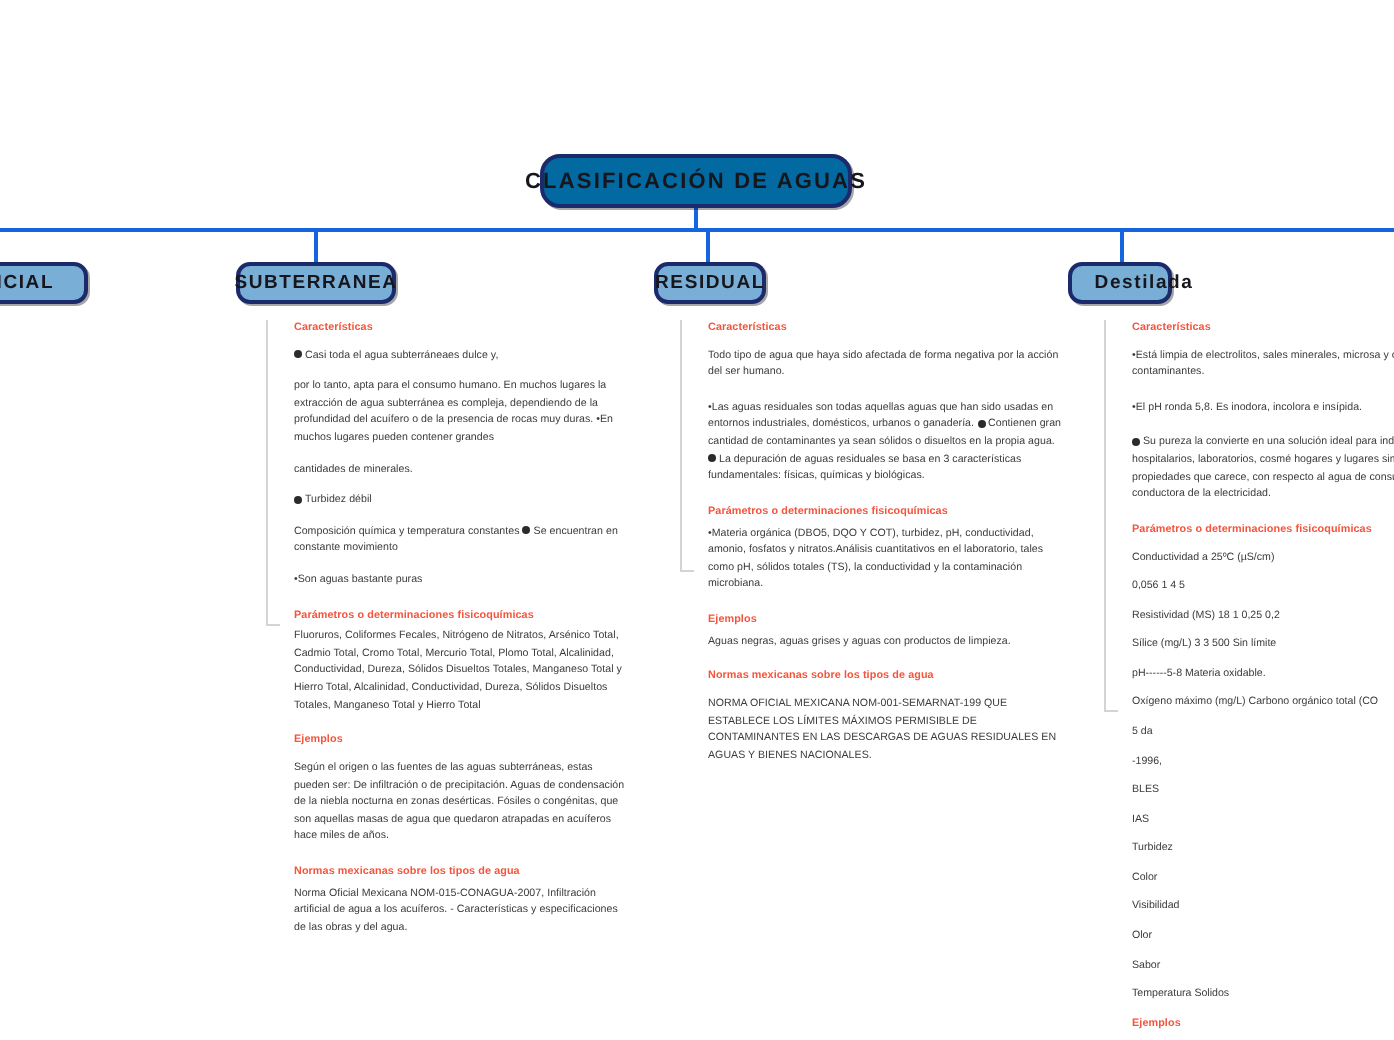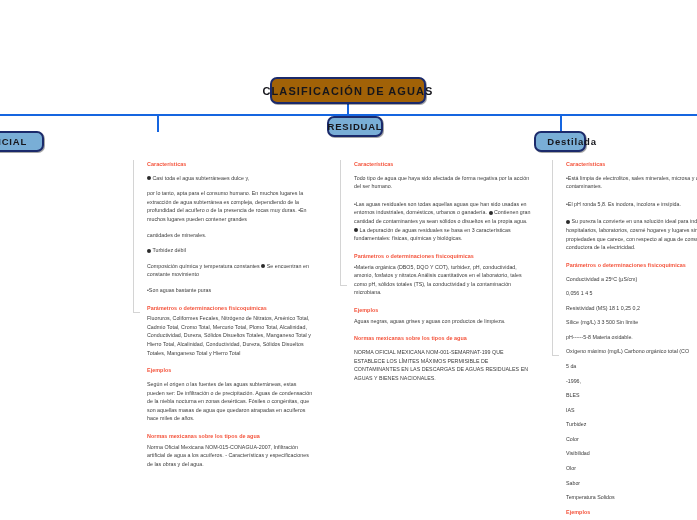--- a/index.html
+++ b/index.html
@@ -41,23 +41,24 @@
     white-space: nowrap;
     font-weight: bold;
     letter-spacing: 0.8px;
     color: #16161c;
     display: flex;
     align-items: center;
     justify-content: center;
     box-shadow: 1px 1px 0 rgba(0,0,0,0.35);
   }
   .node-root {
-    background: #a16207;
+    background: #0369a1;
     font-size: 11px;
     letter-spacing: 1.1px;
+    border-radius: 10px;
   }
   .node-branch {
     background: #79aed6;
     font-size: 9.5px;
   }
 
   
   .col {
     position: absolute;
     box-sizing: border-box;
@@ -146,22 +147,25 @@
   <div class="line v" style="left:560px; top:114px; height:18px;"></div>
 
   <div class="node node-root" style="left:270px; top:77px; width:156px; height:27px;">
     <span>CLASIFICACIÓN DE AGUAS</span>
   </div>
 
   <div class="node node-branch" style="left:-62px; top:131px; width:106px; height:21px;">
     <span>SUPERFICIAL</span>
   </div>
 
-
-  <div class="node node-branch" style="left:327px; top:116px; width:56px; height:21px;">
+  <div class="node node-branch" style="left:118px; top:131px; width:80px; height:21px;">
+    <span>SUBTERRANEA</span>
+  </div>
+
+  <div class="node node-branch" style="left:327px; top:131px; width:56px; height:21px;">
     <span>RESIDUAL</span>
   </div>
 
   <div class="node node-branch" style="left:534px; top:131px; width:52px; height:21px;padding-left:24px;">
     <span>Destilada</span>
   </div>
 
   <div class="col" id="col-superficial">
 
     <div class="col-inner" style="padding-left:14px; padding-right:4px;">

